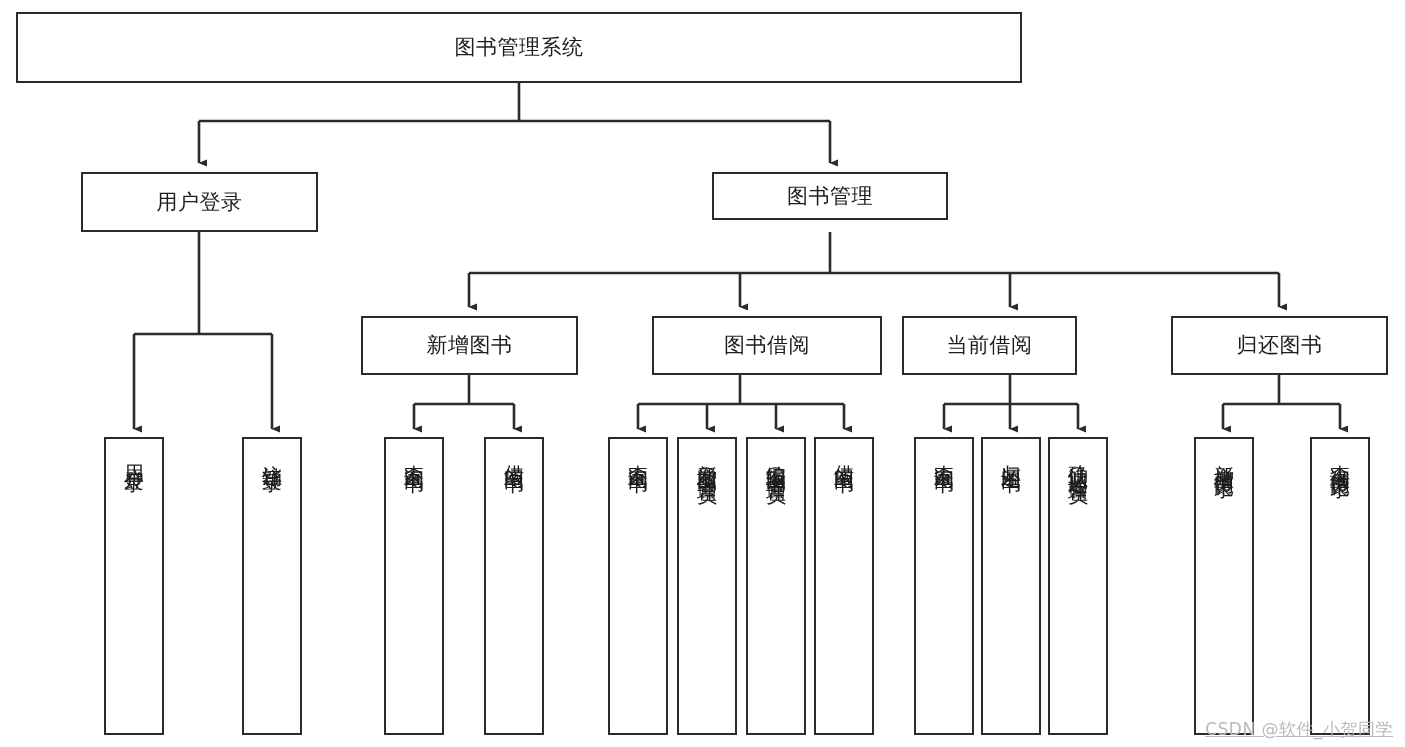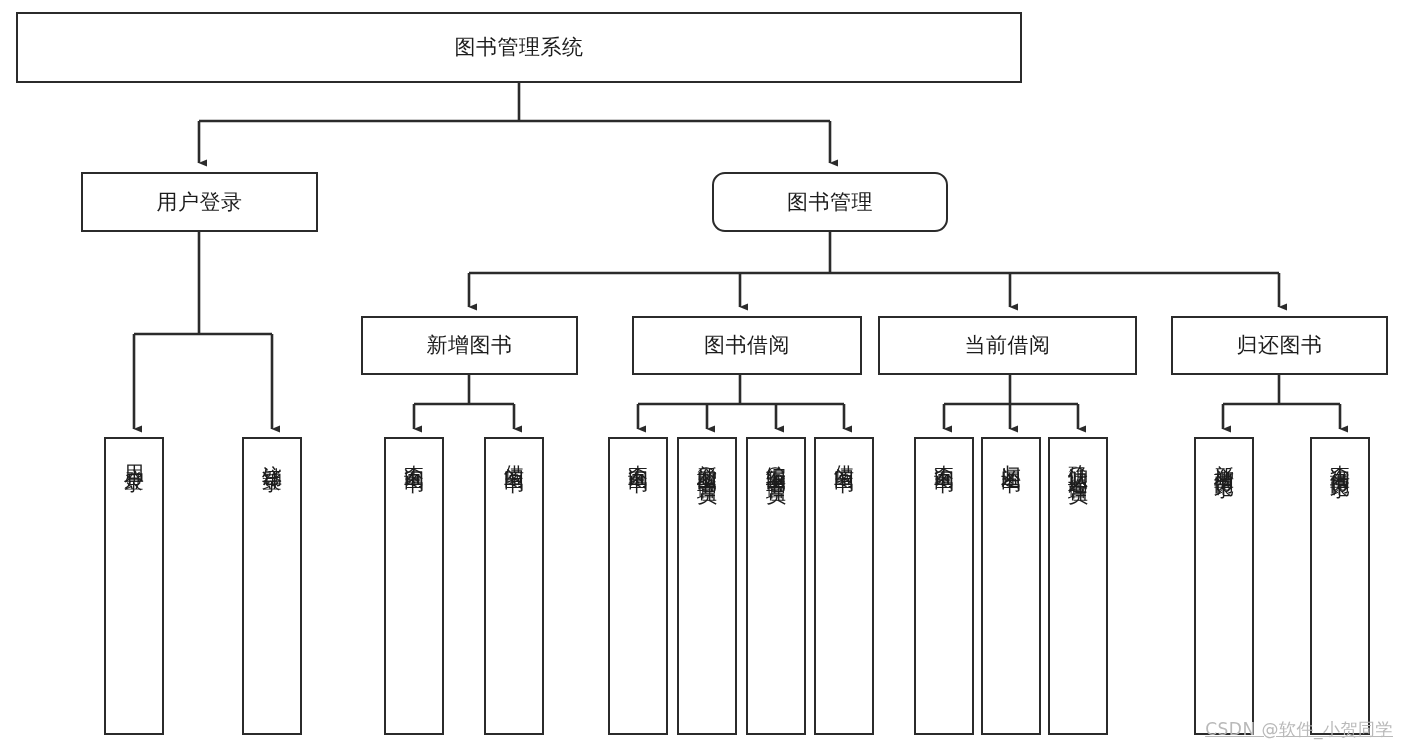--- a/index.html
+++ b/index.html
@@ -139,31 +139,31 @@
     </g>
   </svg>
 
   <div class="node-box horizontal" style="left:16px; top:12px; width:1006px; height:71px;">
     <span class="node-label">图书管理系统</span>
   </div>
 
   <div class="node-box horizontal" style="left:81px; top:172px; width:237px; height:60px;">
     <span class="node-label">用户登录</span>
   </div>
-  <div class="node-box horizontal" style="left:712px; top:172px; width:236px; height:60px;border-radius:13px;">
+  <div class="node-box horizontal" style="left:712px; top:172px; width:236px; height:48px;">
     <span class="node-label">图书管理</span>
   </div>
 
   <div class="node-box horizontal" style="left:361px; top:316px; width:217px; height:59px;">
     <span class="node-label">新增图书</span>
   </div>
-  <div class="node-box horizontal" style="left:632px; top:316px; width:230px; height:59px;">
+  <div class="node-box horizontal" style="left:652px; top:316px; width:230px; height:59px;">
     <span class="node-label">图书借阅</span>
   </div>
-  <div class="node-box horizontal" style="left:878px; top:316px; width:259px; height:59px;">
+  <div class="node-box horizontal" style="left:902px; top:316px; width:175px; height:59px;">
     <span class="node-label">当前借阅</span>
   </div>
   <div class="node-box horizontal" style="left:1171px; top:316px; width:217px; height:59px;">
     <span class="node-label">归还图书</span>
   </div>
 
   <div class="node-box vertical" style="left:104px; top:437px; width:60px; height:298px;">
     <span class="node-label">用户登录</span>
   </div>
   <div class="node-box vertical" style="left:242px; top:437px; width:60px; height:298px;">

